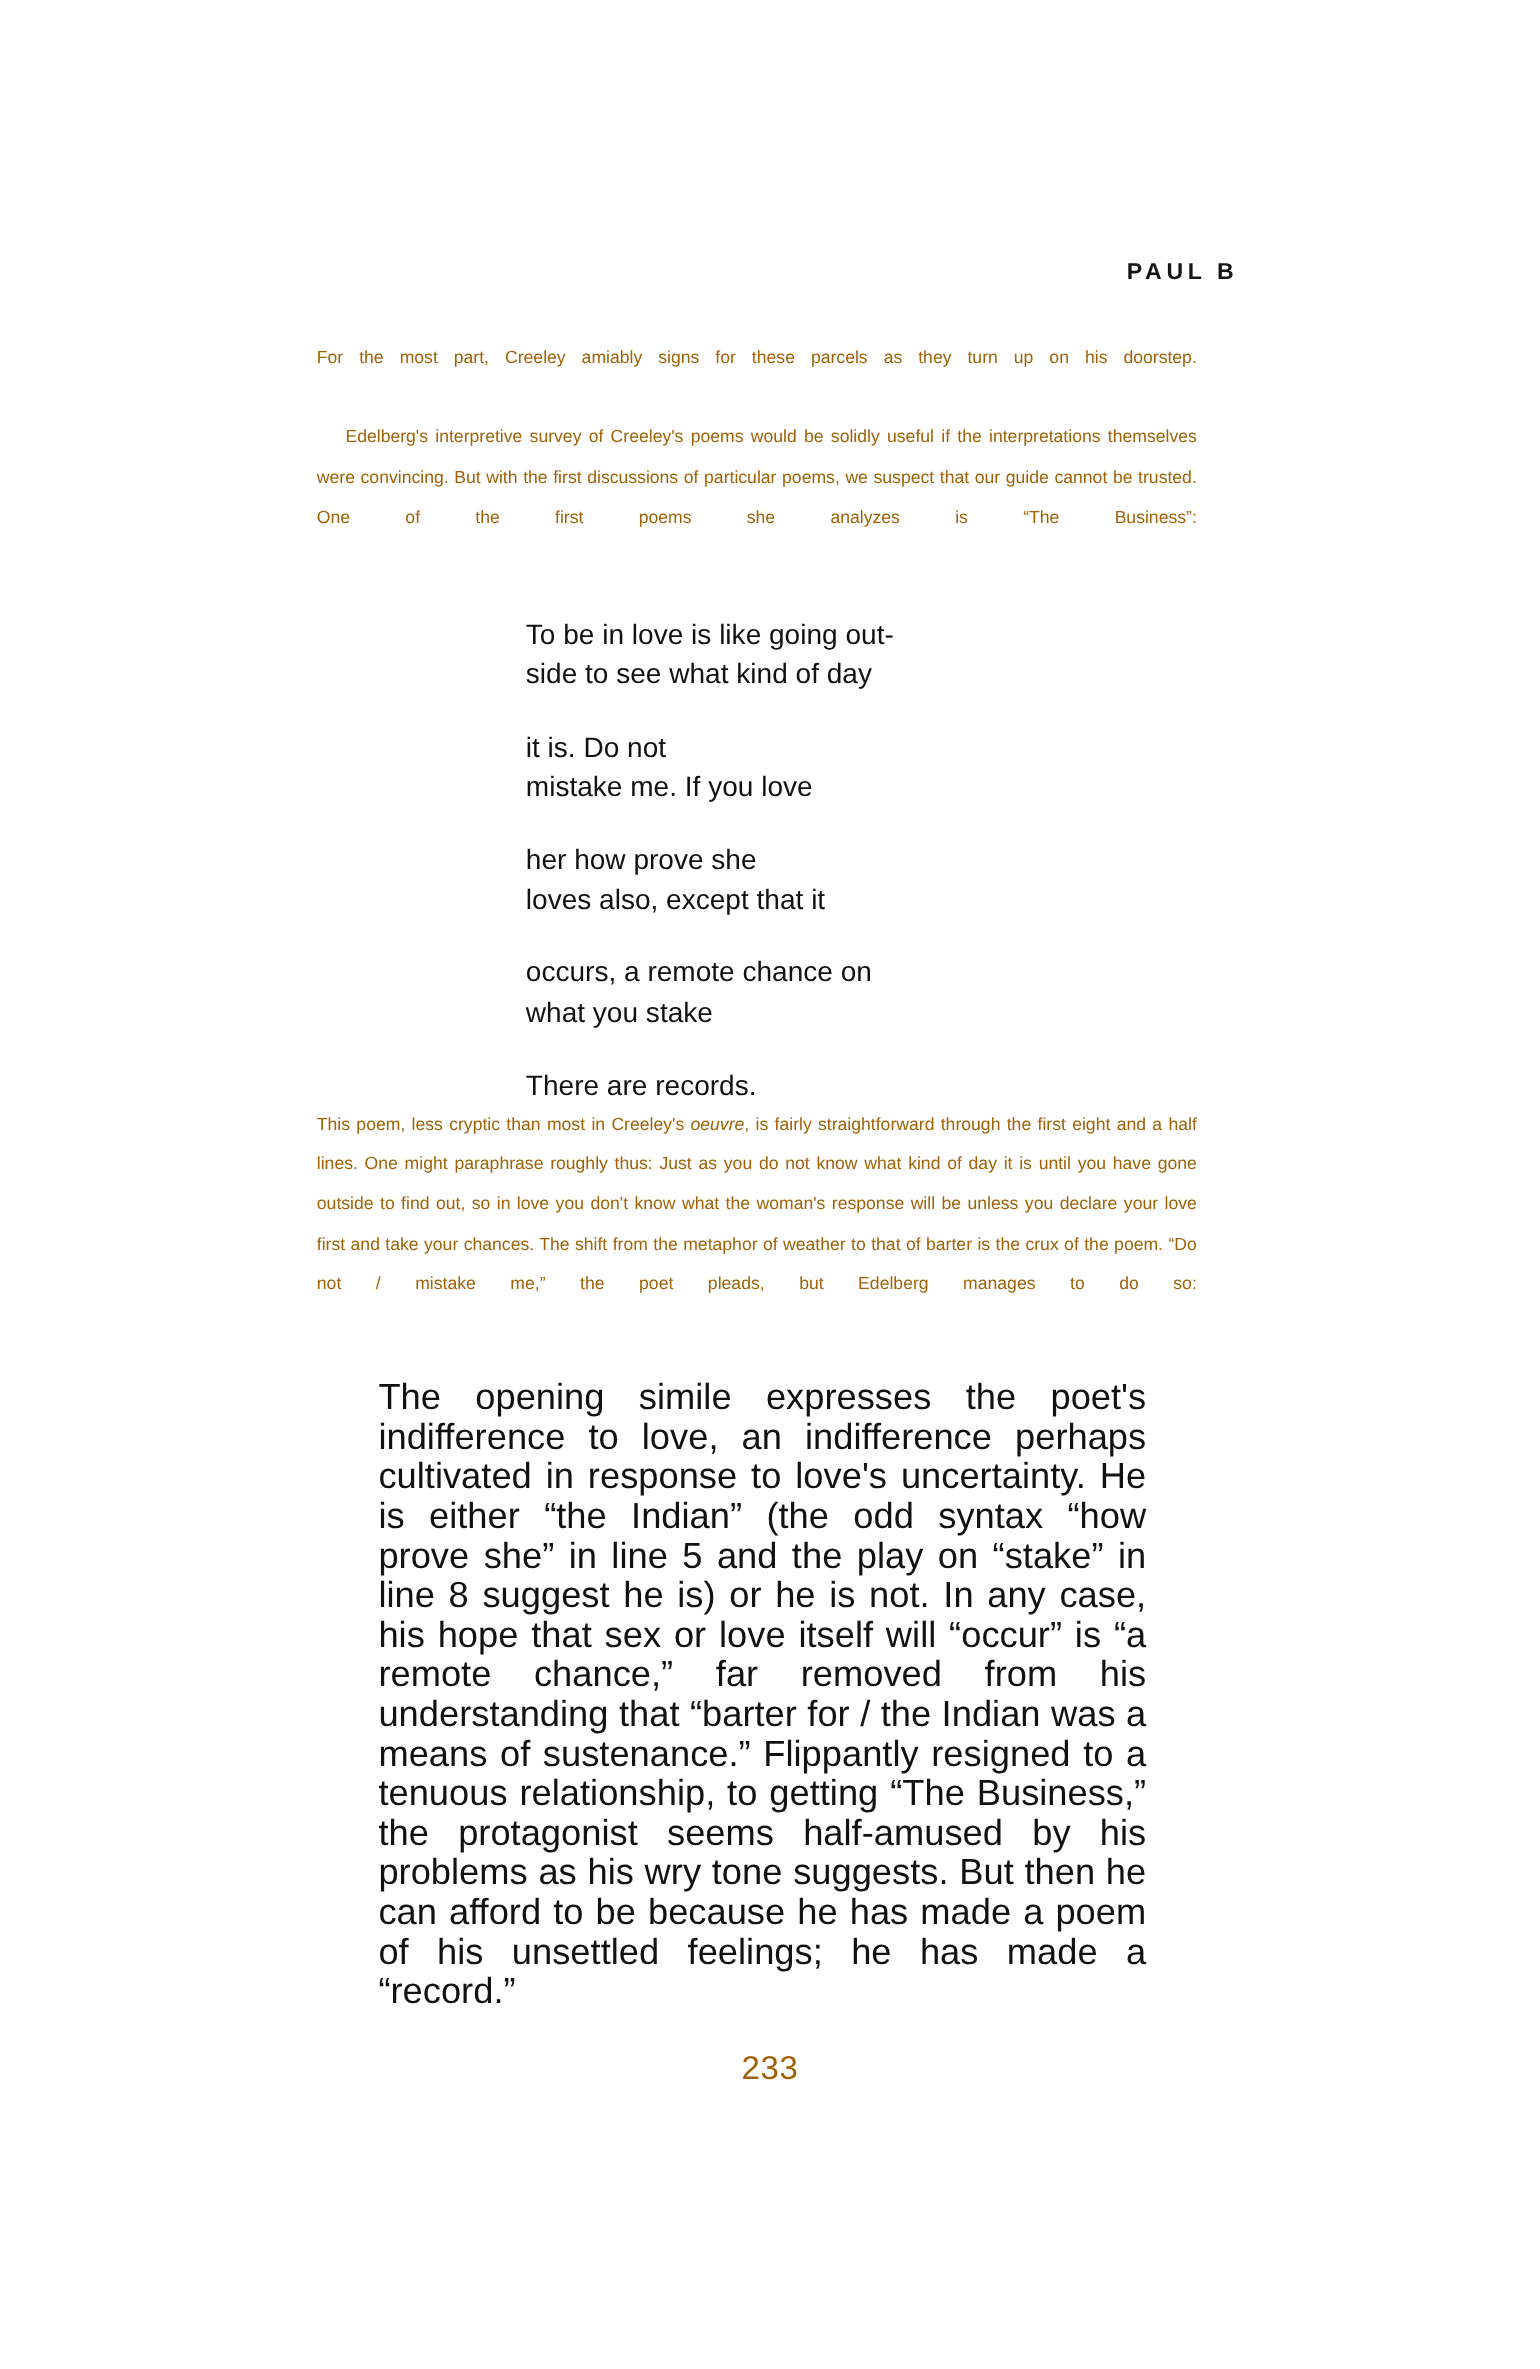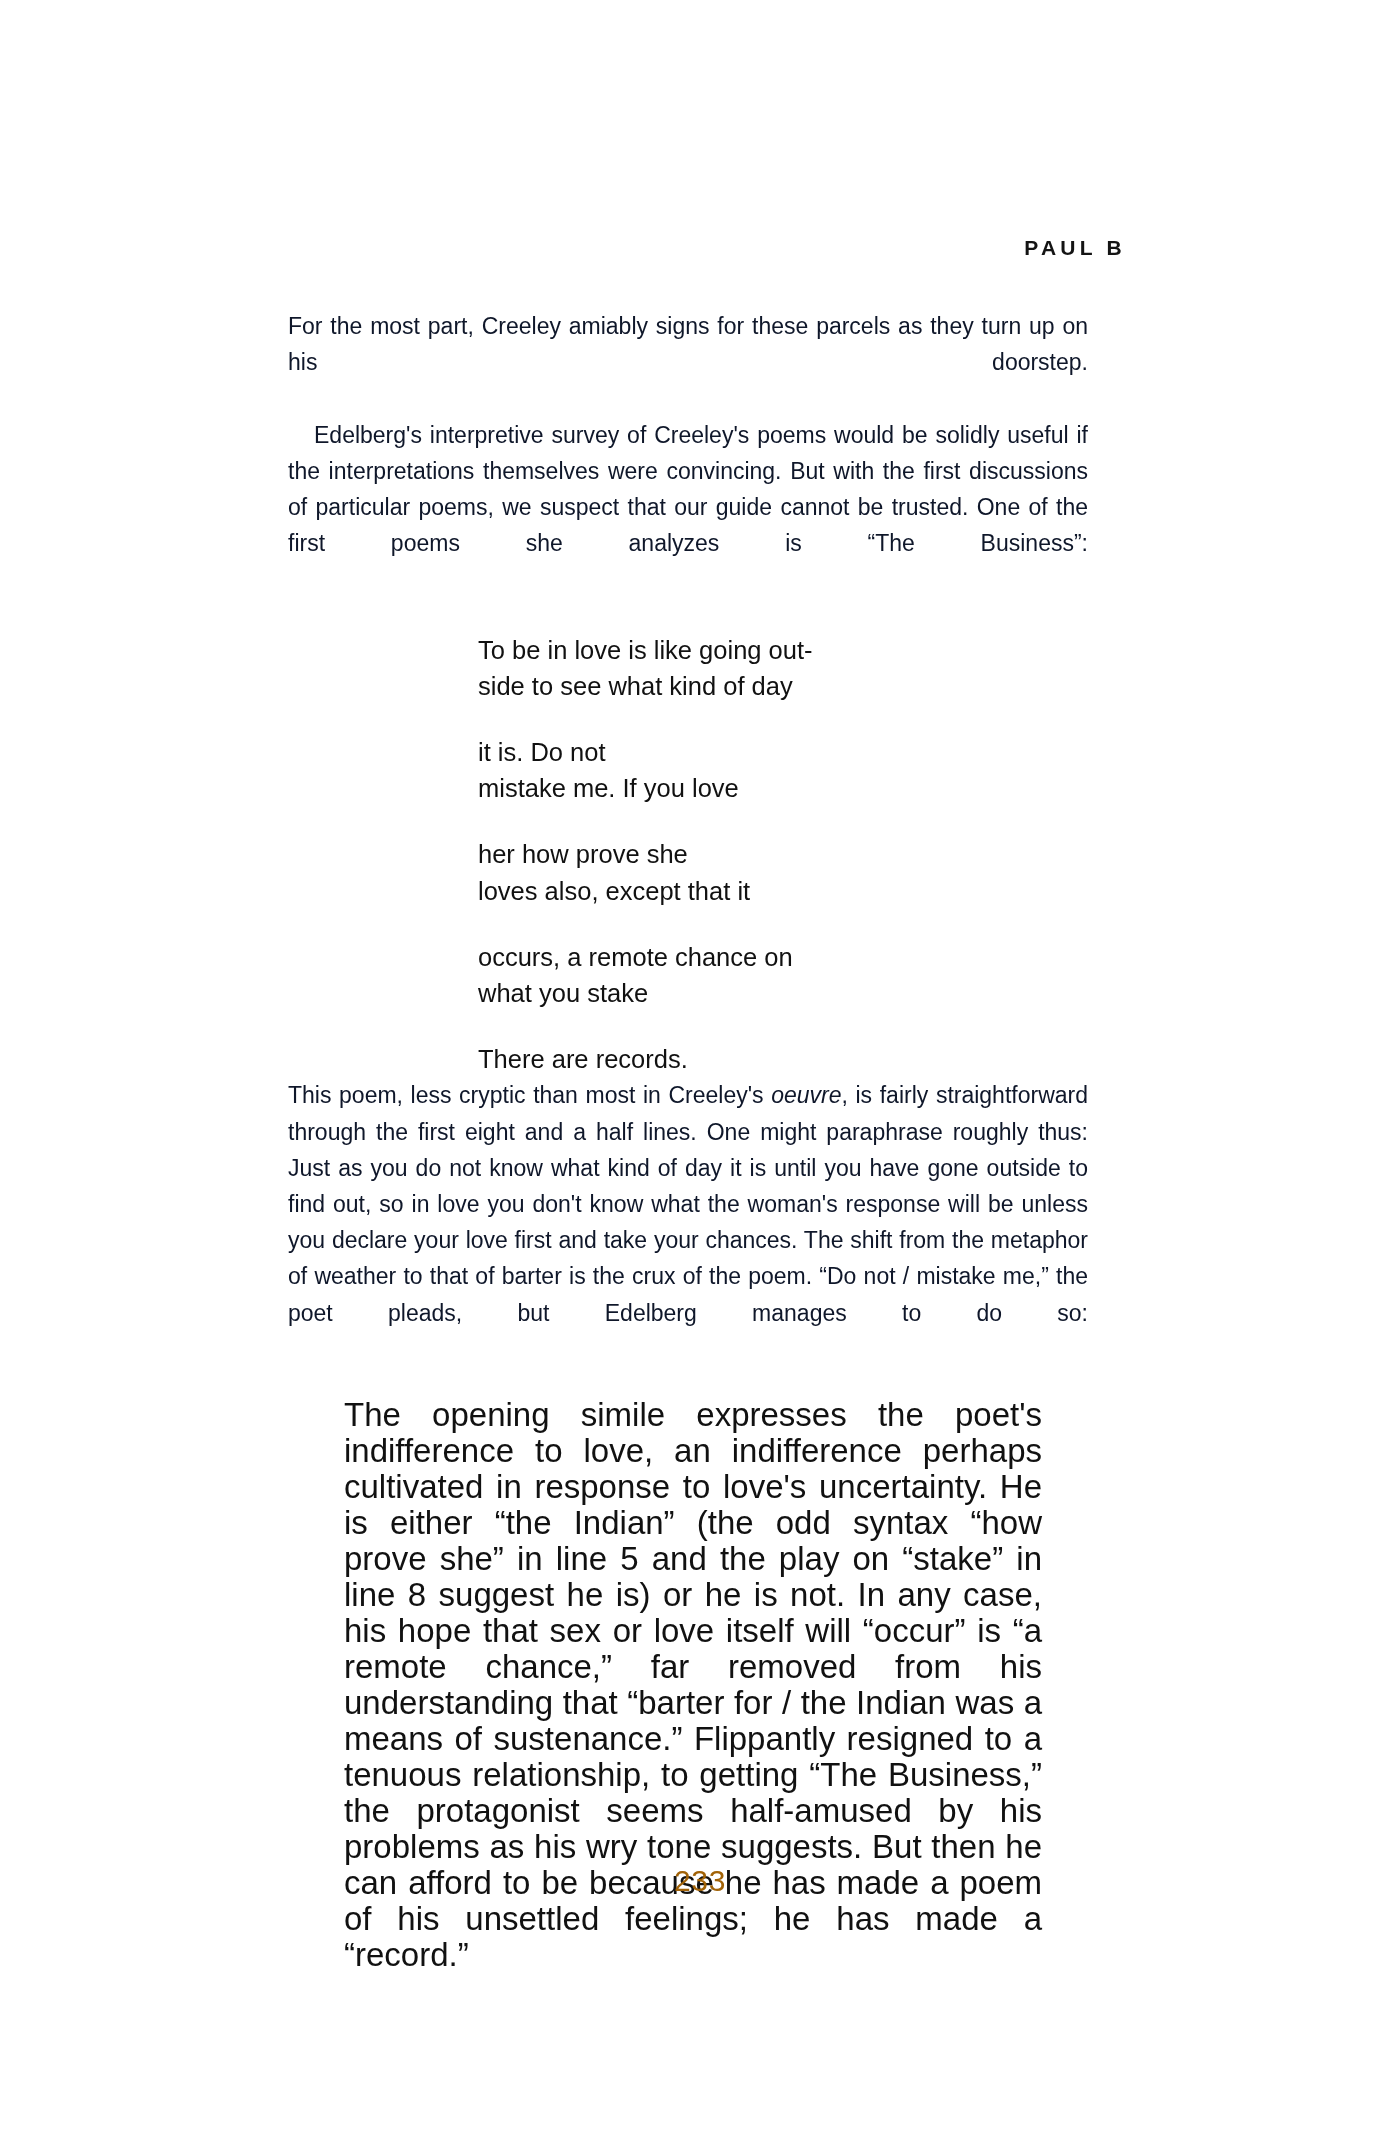--- a/index.html
+++ b/index.html
@@ -36,26 +36,26 @@
   
   .column {
     position: absolute;
     top: 308px;
     left: 288px;
     width: 800px;
   }
 
   p.body {
     margin: 0;
-    font-size: 23px;
+    font-size: 16px;
     line-height: 36.2px;
     text-align: justify;
     text-justify: inter-word;
     hyphens: none;
-    color: #0f172a;
+    color: #a16207;
   }
 
   p.body.indent-next {
     text-indent: 26px;
   }
 
   
   p.body::after {
     content: "";
     display: inline-block;

